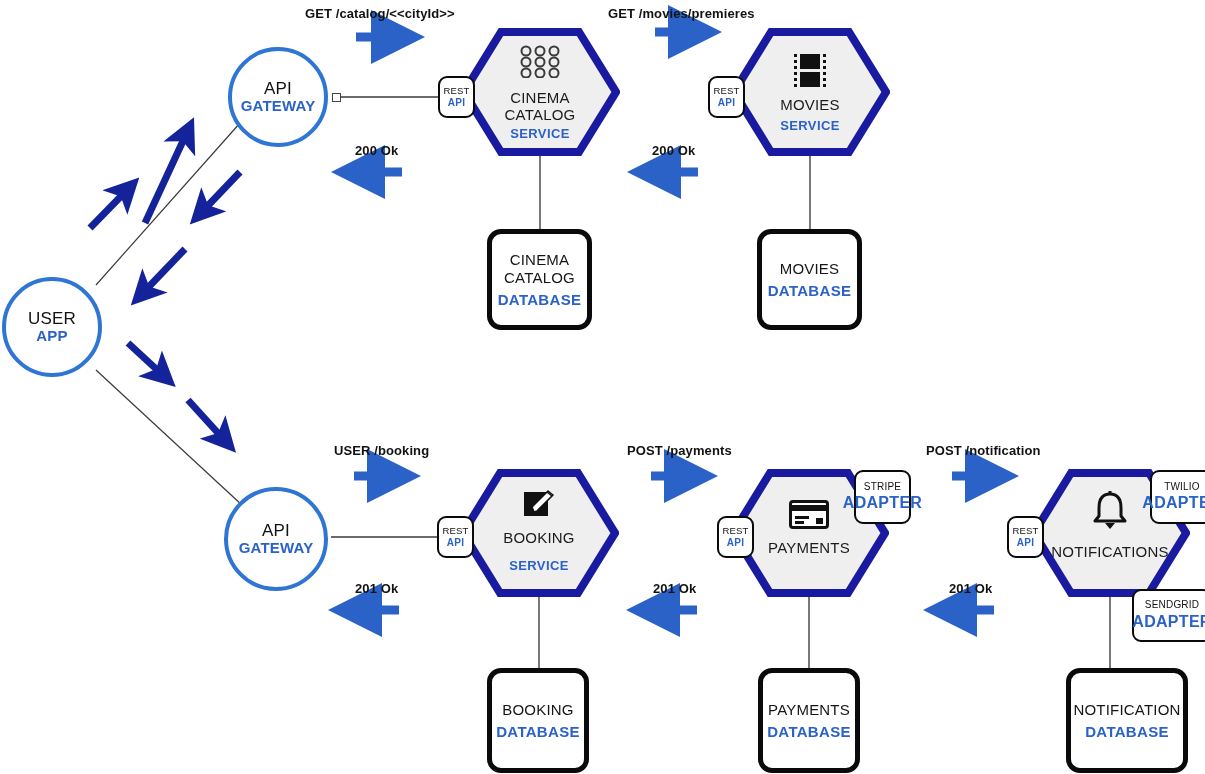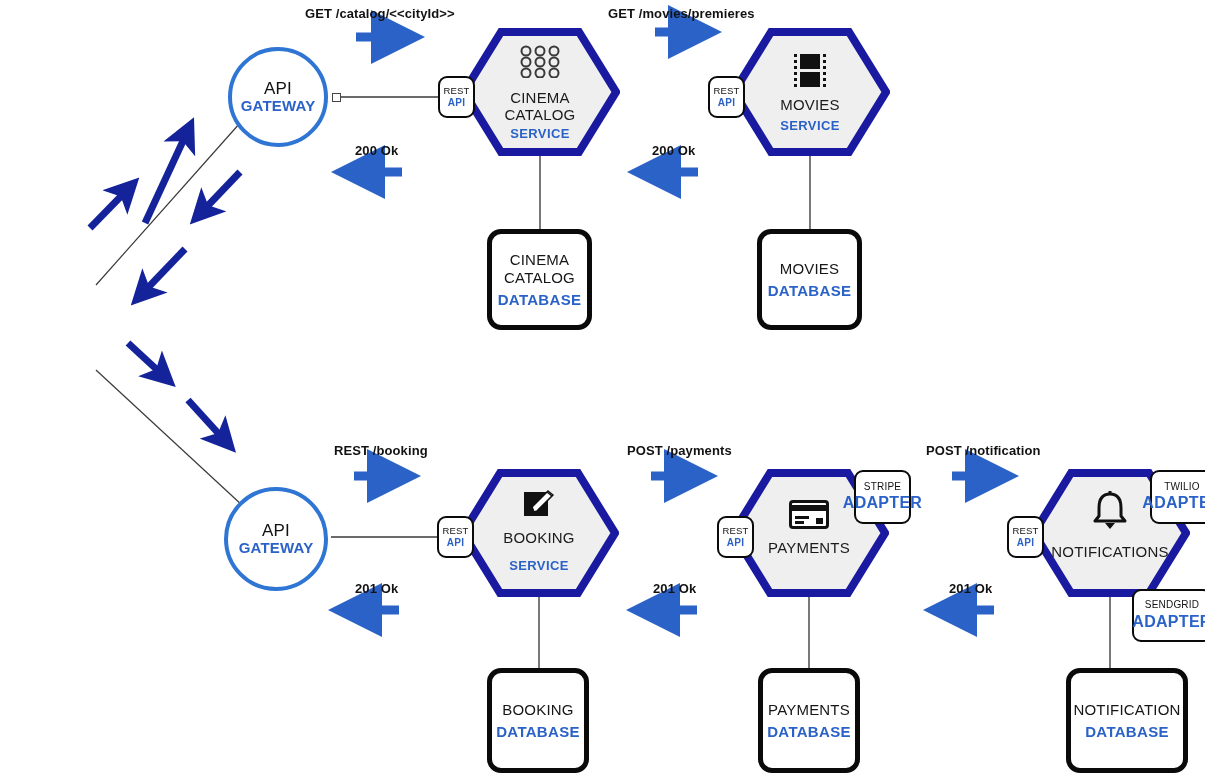--- a/index.html
+++ b/index.html
@@ -185,27 +185,31 @@
     <line x1="698" y1="172" x2="654" y2="172" stroke="#2B62C8" stroke-width="9" marker-end="url(#fah)"></line>
     <line x1="399" y1="610" x2="355" y2="610" stroke="#2B62C8" stroke-width="9" marker-end="url(#fah)"></line>
     <line x1="697" y1="610" x2="653" y2="610" stroke="#2B62C8" stroke-width="9" marker-end="url(#fah)"></line>
     <line x1="994" y1="610" x2="950" y2="610" stroke="#2B62C8" stroke-width="9" marker-end="url(#fah)"></line>
   </svg>
 
   <div class="flow-label" style="left:305px;top:6px;">GET /catalog/&lt;&lt;cityId&gt;&gt;</div>
   <div class="flow-label" style="left:608px;top:6px;">GET /movies/premieres</div>
   <div class="flow-label" style="left:355px;top:143px;">200 Ok</div>
   <div class="flow-label" style="left:652px;top:143px;">200 Ok</div>
-  <div class="flow-label" style="left:334px;top:443px;">REST /booking</div>
+  <div class="flow-label" style="left:334px;top:443px;">USER /booking</div>
   <div class="flow-label" style="left:627px;top:443px;">POST /payments</div>
   <div class="flow-label" style="left:926px;top:443px;">POST /notification</div>
   <div class="flow-label" style="left:355px;top:581px;">201 Ok</div>
   <div class="flow-label" style="left:653px;top:581px;">201 Ok</div>
   <div class="flow-label" style="left:949px;top:581px;">201 Ok</div>
 
+  <div class="circle-node" style="left:2px;top:277px;width:100px;height:100px;">
+    <div class="l1">USER</div>
+    <div class="l2">APP</div>
+  </div>
 
   <div class="circle-node" style="left:228px;top:47px;width:100px;height:100px;">
     <div class="l1">API</div>
     <div class="l2">GATEWAY</div>
   </div>
   <div class="nub" style="left:332px;top:93px;"></div>
 
   <div class="circle-node" style="left:224px;top:487px;width:104px;height:104px;">
     <div class="l1">API</div>
     <div class="l2">GATEWAY</div>

